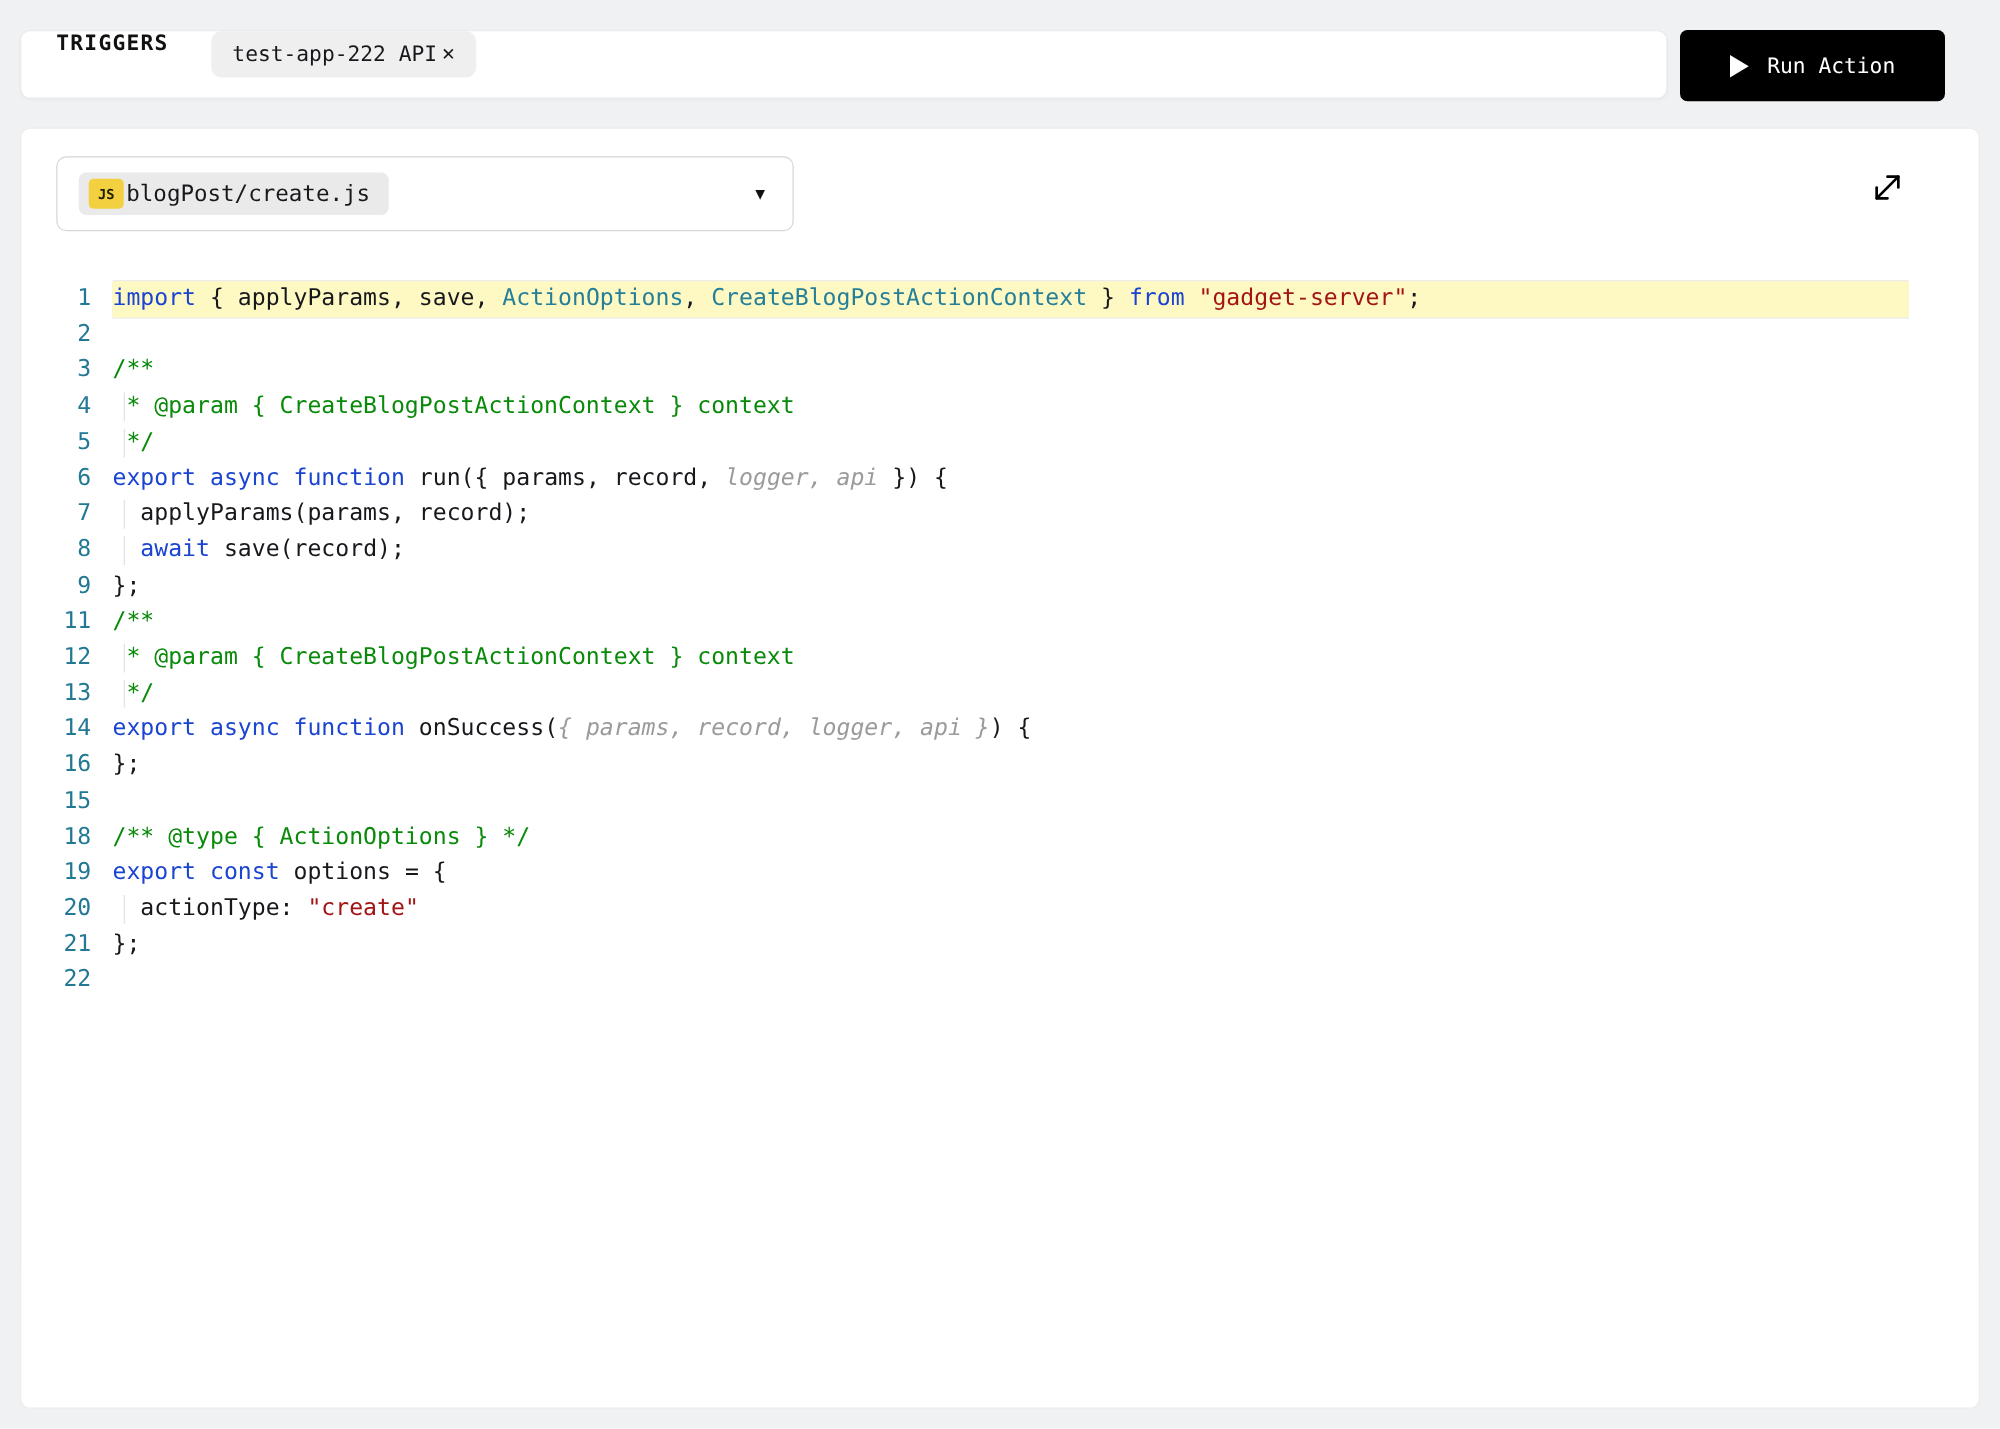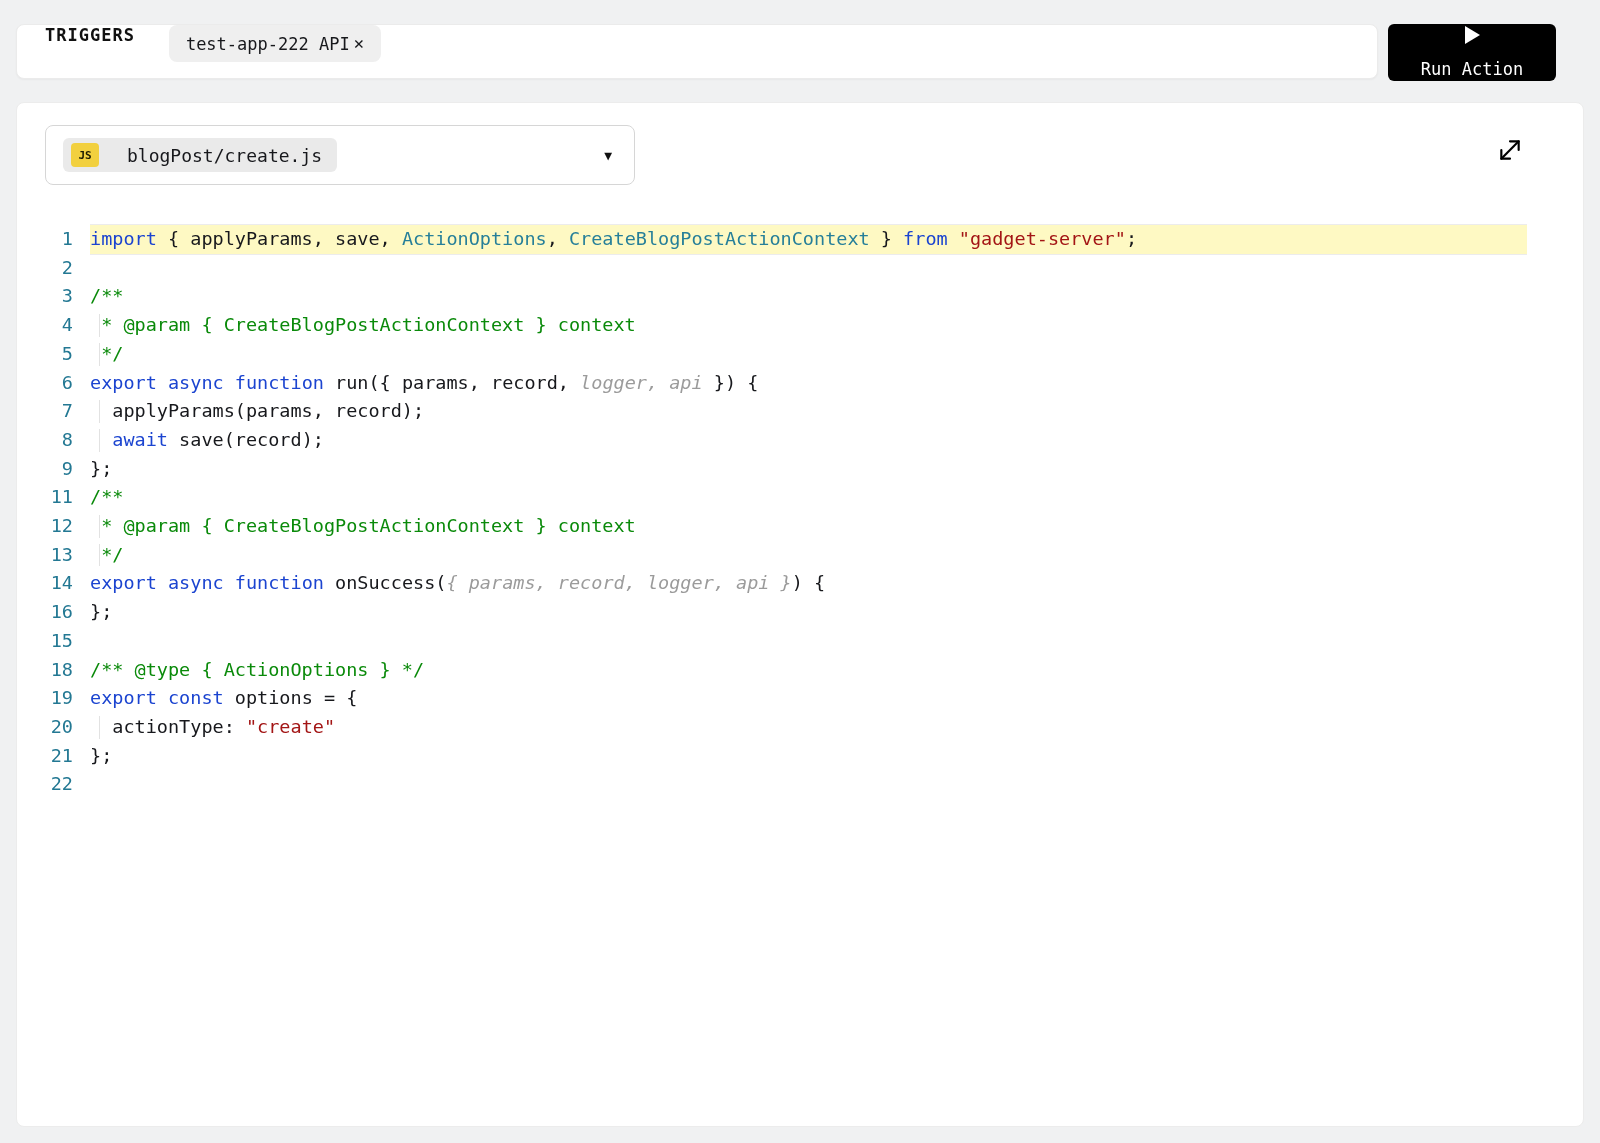--- a/index.html
+++ b/index.html
@@ -22,37 +22,37 @@
     display:flex;align-items:flex-start;gap:34px;padding:0 28px;height:55px;
     box-shadow:0 1px 2px rgba(0,0,0,.04);
   }
   .triggers-label{font-weight:bold;font-size:17px;letter-spacing:1px;color:#111;}
   .chip{
     background:#efefef;border-radius:8px;height:37px;display:flex;align-items:center;
     gap:4px;padding:0 17px;font-size:17px;cursor:pointer;
   }
   .chip-close{font-weight:bold;font-size:17px;line-height:1;cursor:pointer;}
   .run-btn{
-    width:168px;height:57px;background:#000;border-radius:6px;color:#fff;border:none;
+    width:212px;height:57px;background:#000;border-radius:6px;color:#fff;border:none;
     display:flex;align-items:center;justify-content:center;gap:15px;
-    font-size:17px;font-family:inherit;cursor:pointer;flex-direction:column;
+    font-size:17px;font-family:inherit;cursor:pointer;
   }
   .play-tri{width:0;height:0;border-left:15px solid #fff;border-top:9px solid transparent;border-bottom:9px solid transparent;}
 
   
   .editor-card{
     position:absolute;top:102px;left:16px;right:16px;bottom:16px;
     background:#fff;border:1px solid #ececec;border-radius:8px;overflow:hidden;
   }
   .selector-row{display:flex;justify-content:space-between;align-items:flex-start;padding:22px 60px 0 28px;}
   .file-selector{
     width:590px;height:60px;border:1px solid #d6d6d6;border-radius:8px;background:#fff;
     display:flex;align-items:center;padding:0 22px 0 17px;cursor:pointer;
   }
-  .file-pill{background:#eaeaea;border-radius:6px;display:flex;align-items:center;gap:28px;padding:5px 15px 5px 8px;font-size:18px;}
+  .file-pill{background:#eaeaea;border-radius:6px;display:flex;align-items:center;gap:2px;padding:5px 15px 5px 8px;font-size:18px;}
   .js-badge{width:28px;height:24px;background:var(--badge);border-radius:4px;display:flex;align-items:center;justify-content:center;font-size:11px;font-weight:bold;color:#1c1c00;}
   .chevron{margin-left:auto;font-size:13px;color:#111;}
   .expand-btn{background:none;border:none;padding:0;margin-top:12px;cursor:pointer;line-height:0;}
 
   
   .code-editor{margin-top:40px;padding-right:56px;font-size:18.5px;line-height:28.7px;cursor:text;}
   .cl{display:flex;}
   .ln{width:73px;text-align:right;padding-right:17px;flex:none;color:var(--ln);user-select:none;}
   .ct{white-space:pre;position:relative;flex:1;color:var(--def);}
   .cl.active .ct{background:#fef9c3;box-shadow:0 1px 0 #ececec, 0 -1px 0 #ececec;}

